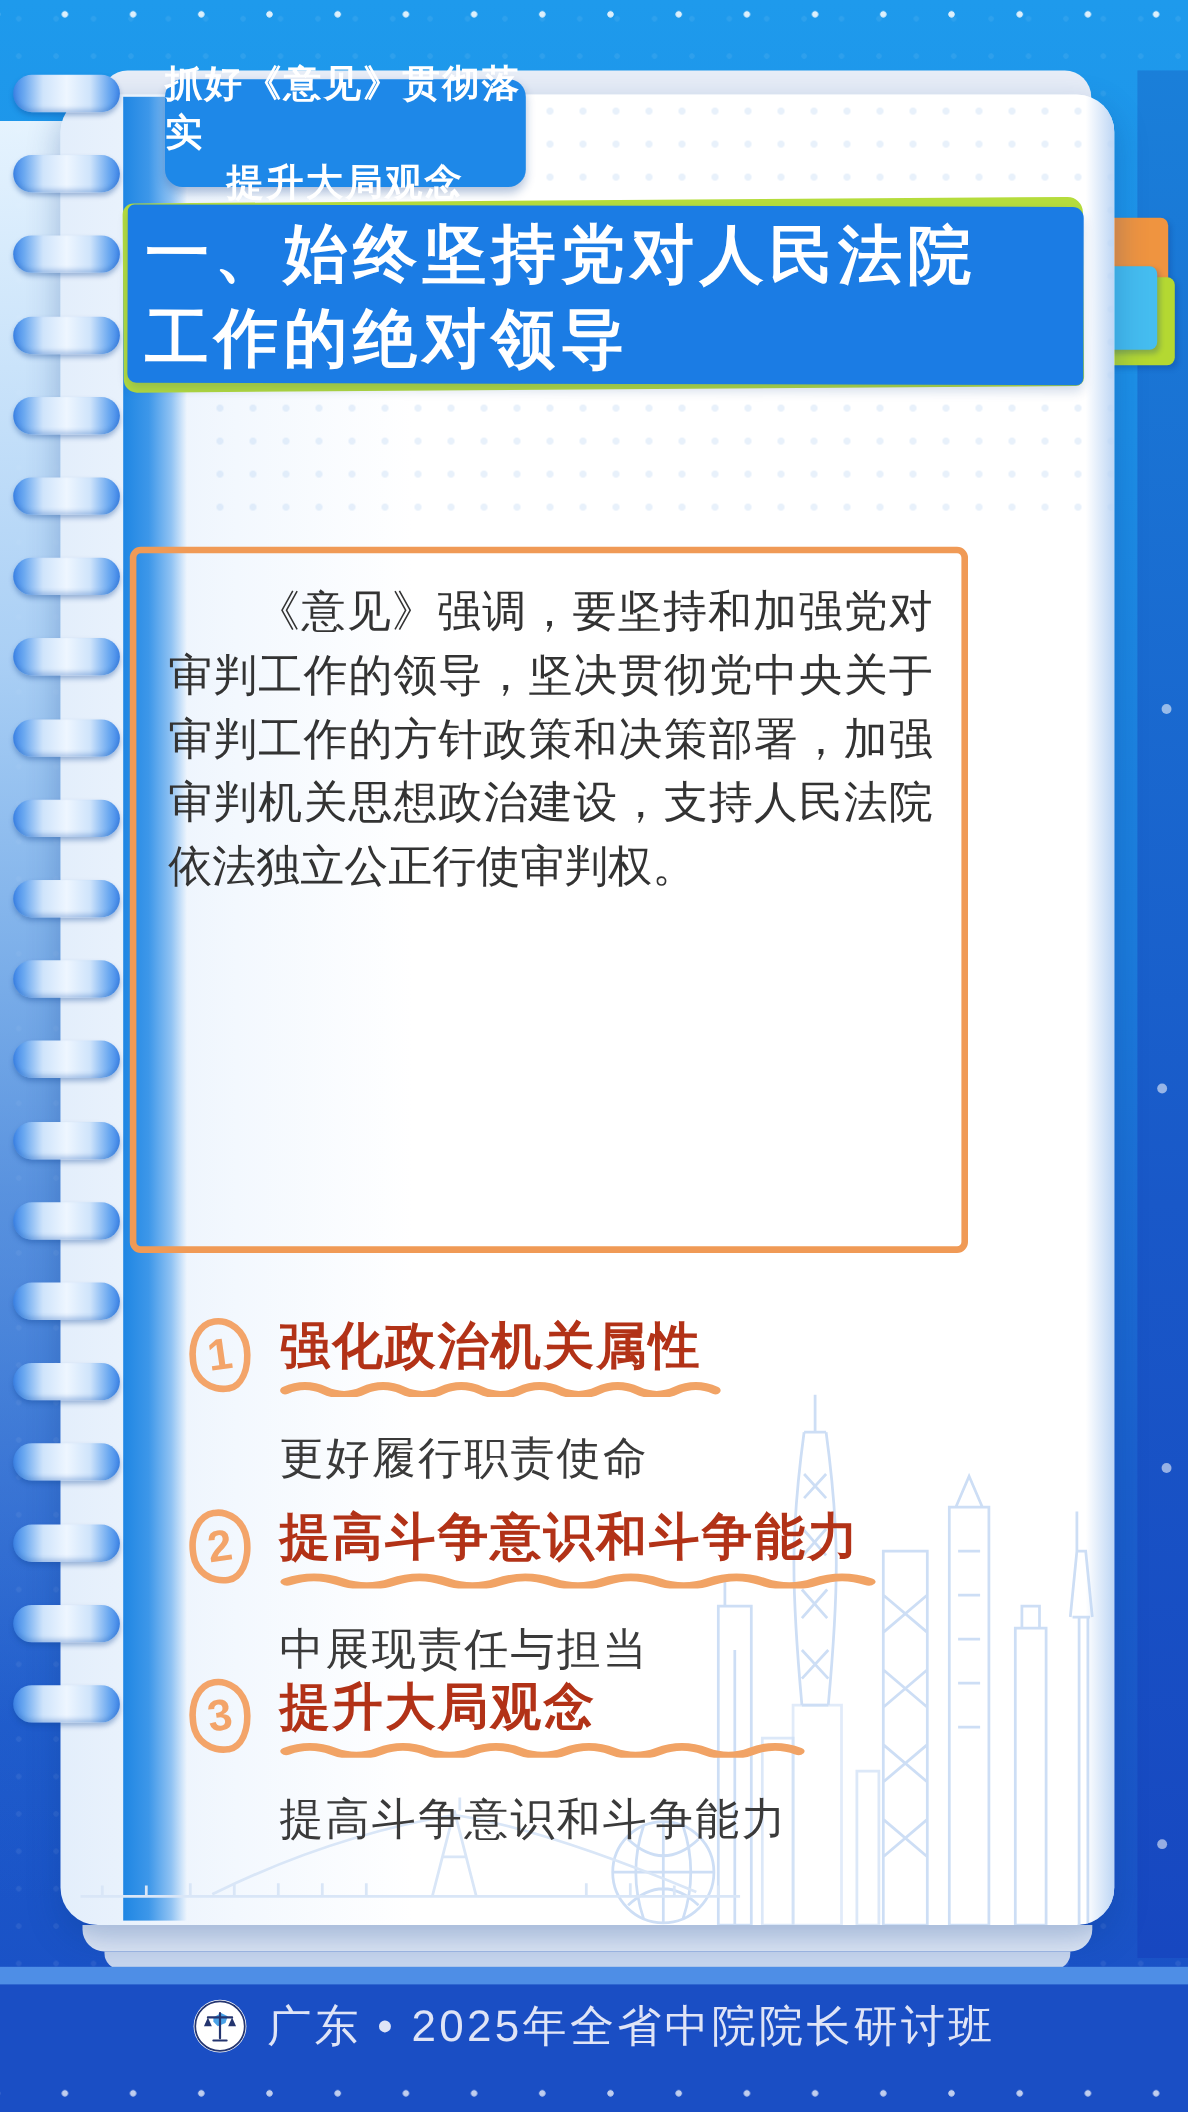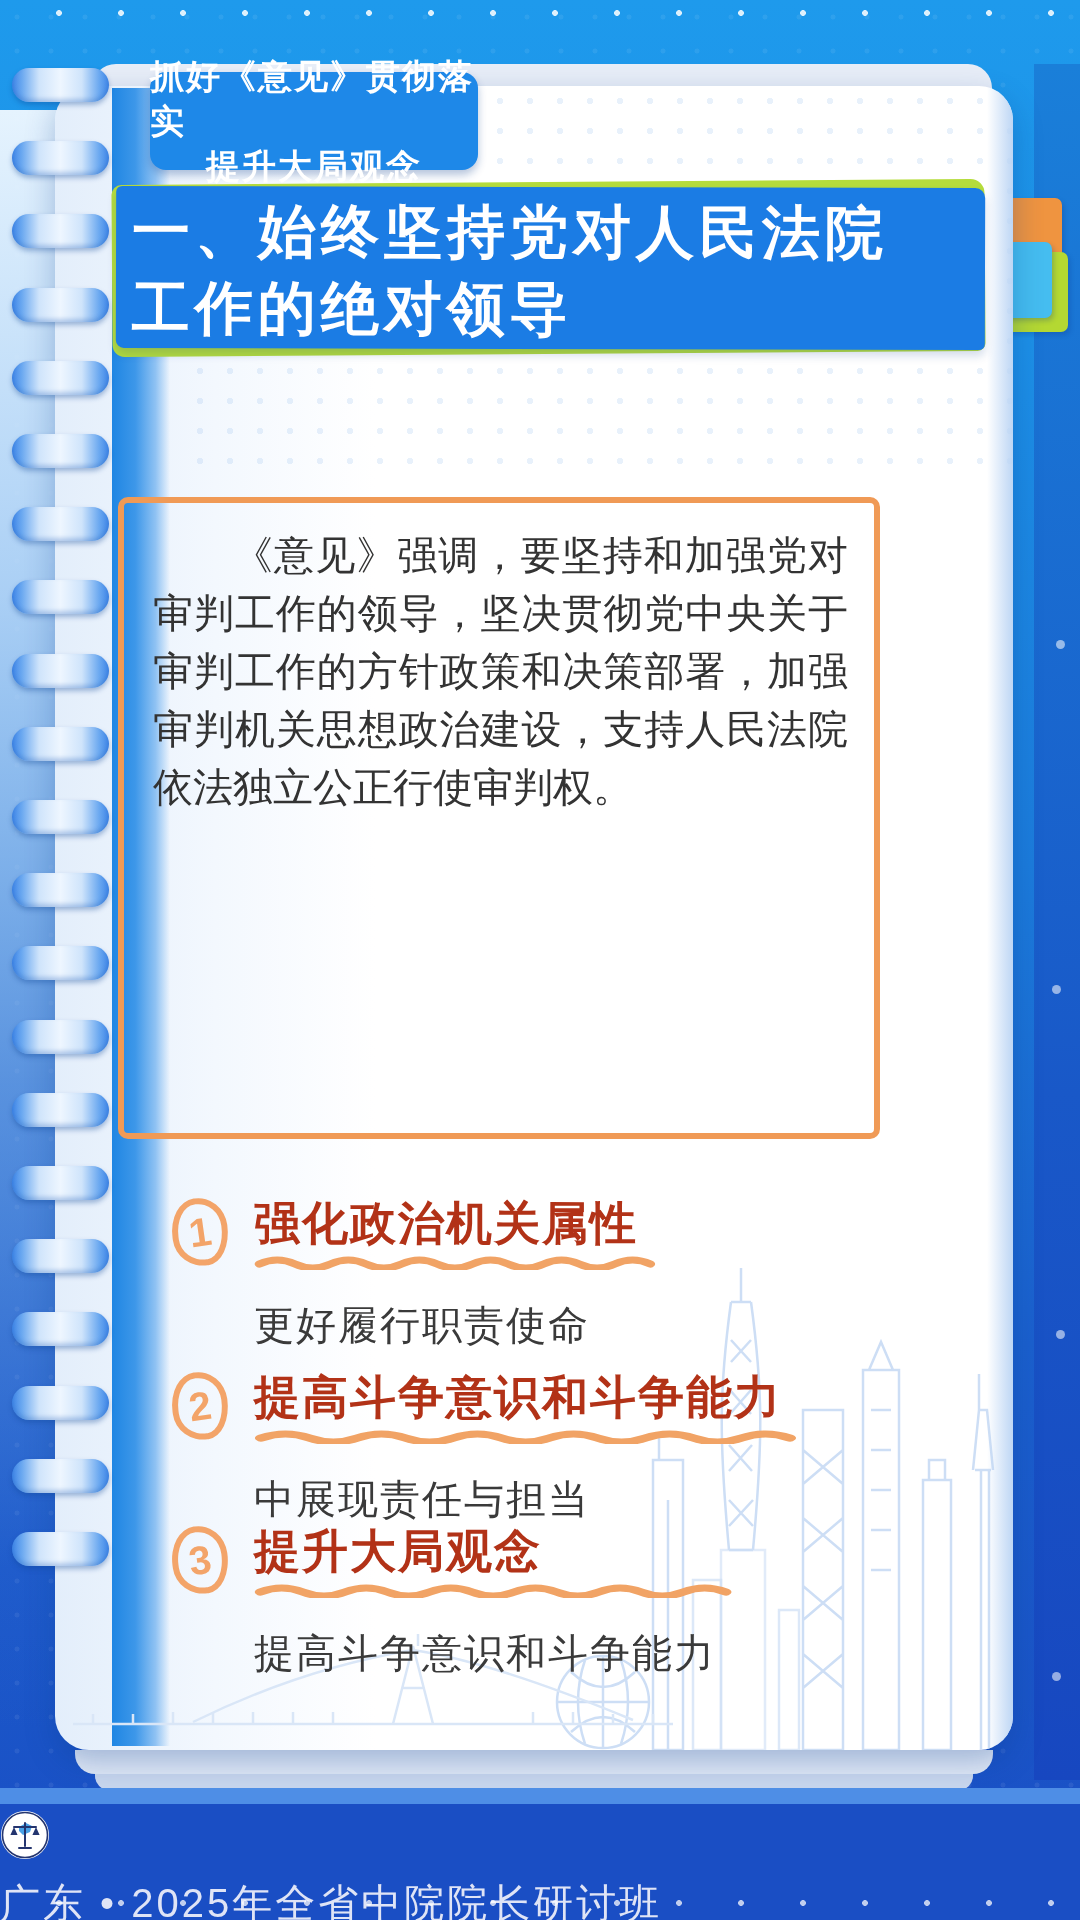--- a/index.html
+++ b/index.html
@@ -65,21 +65,21 @@
   .item h3{margin:0;font-family:"Liberation Serif",serif;font-size:46px;line-height:56px;color:#b23217;
     font-weight:700;letter-spacing:2px;white-space:nowrap;}
   .item .wave{height:16px;margin-top:2px;width:calc(100% + 26px);}
   .item .sub{margin-top:28px;font-family:"Liberation Serif",serif;font-size:40px;color:#3a3a3a;letter-spacing:2px;white-space:nowrap;}
   .item-1{top:1196px}.item-2{top:1370px}.item-3{top:1524px}
 
   .stack1{position:absolute;left:75px;top:1750px;width:918px;height:24px;background:#e2eaf7;border-radius:0 0 20px 20px;z-index:2;}
   .stack2{position:absolute;left:95px;top:1774px;width:878px;height:16px;background:#c9d7ee;border-radius:0 0 14px 14px;z-index:2;}
   .midstrip{position:absolute;left:0;top:1788px;width:1080px;height:18px;background:#4e8ee6;z-index:4;}
   .footer{position:absolute;left:0;top:1804px;width:1080px;height:116px;background:#1a4ec4;z-index:5;
-    display:flex;align-items:flex-start;justify-content:center;gap:18px;padding-top:13px;box-sizing:border-box;flex-direction:column;}
+    display:flex;align-items:flex-start;justify-content:center;gap:18px;padding-top:13px;box-sizing:border-box;}
   .footer-text{color:#dfe4f6;font-size:40px;letter-spacing:3px;font-weight:500;line-height:50px;}
   .logo{width:50px;height:50px;flex:0 0 auto;}
 
   .skyline{position:absolute;right:10px;bottom:0;width:470px;height:500px;}
   .bridge{position:absolute;left:18px;bottom:2px;width:600px;height:120px;}
 </style>
 </head>
 <body>
 
 <div class="canvas">

